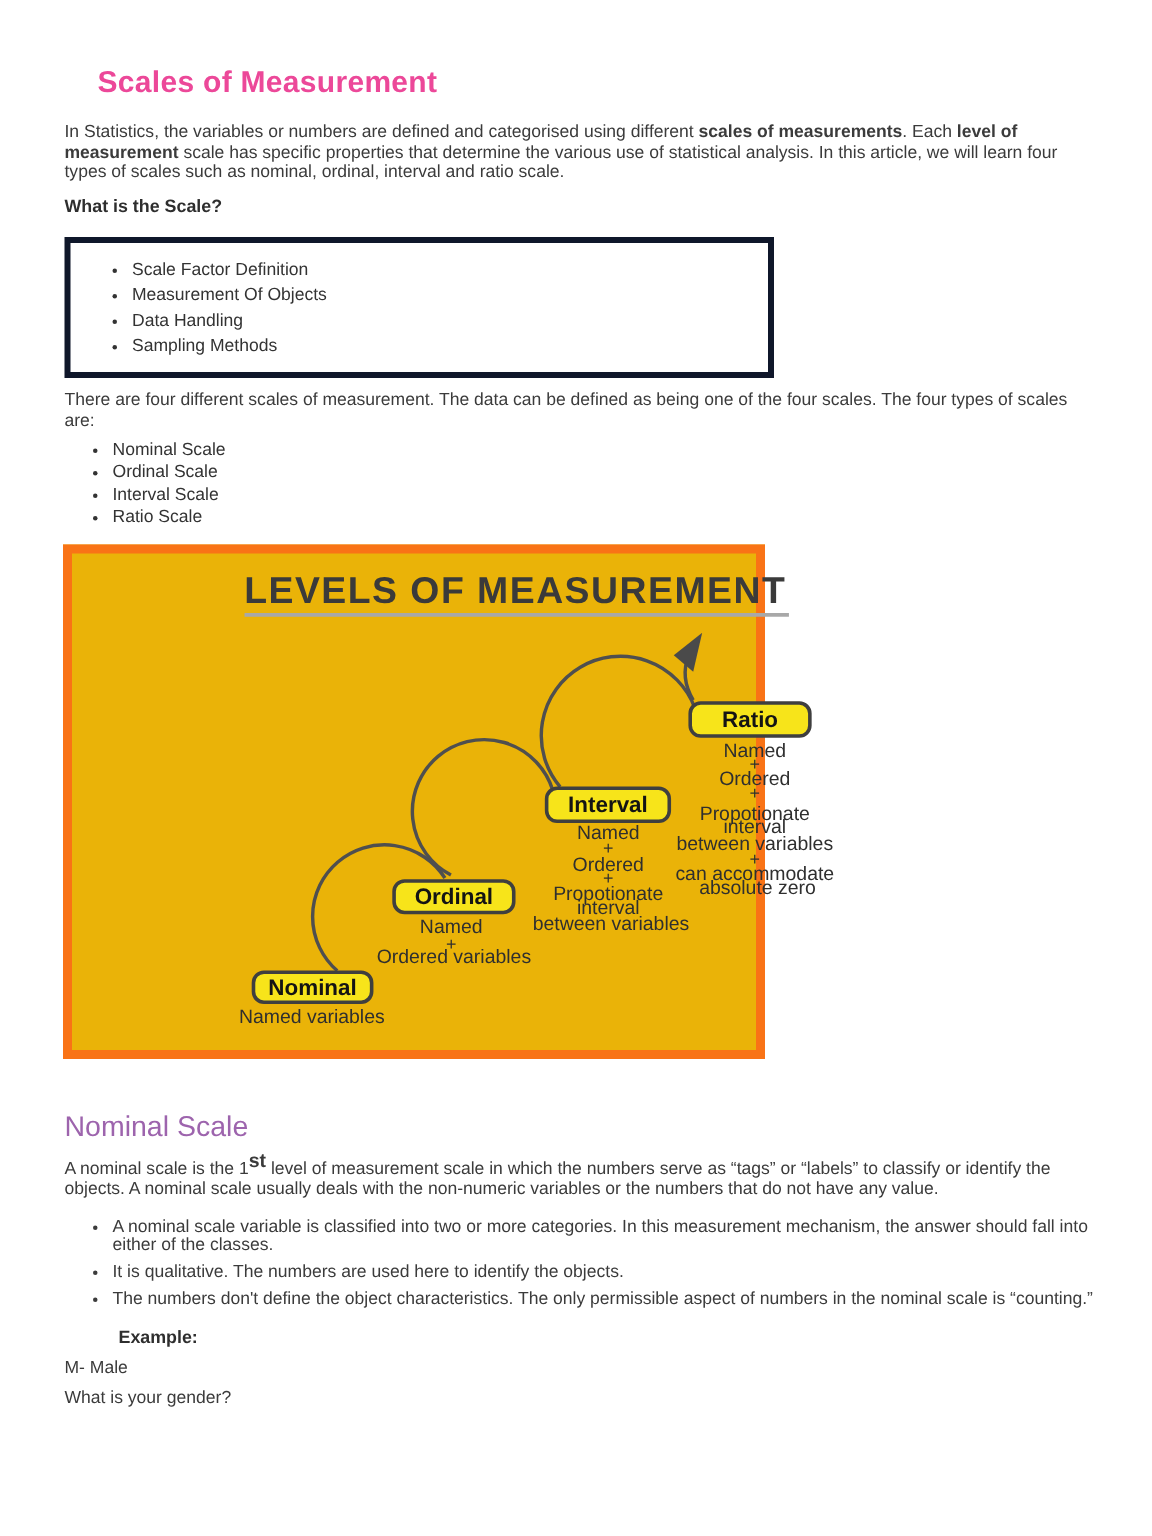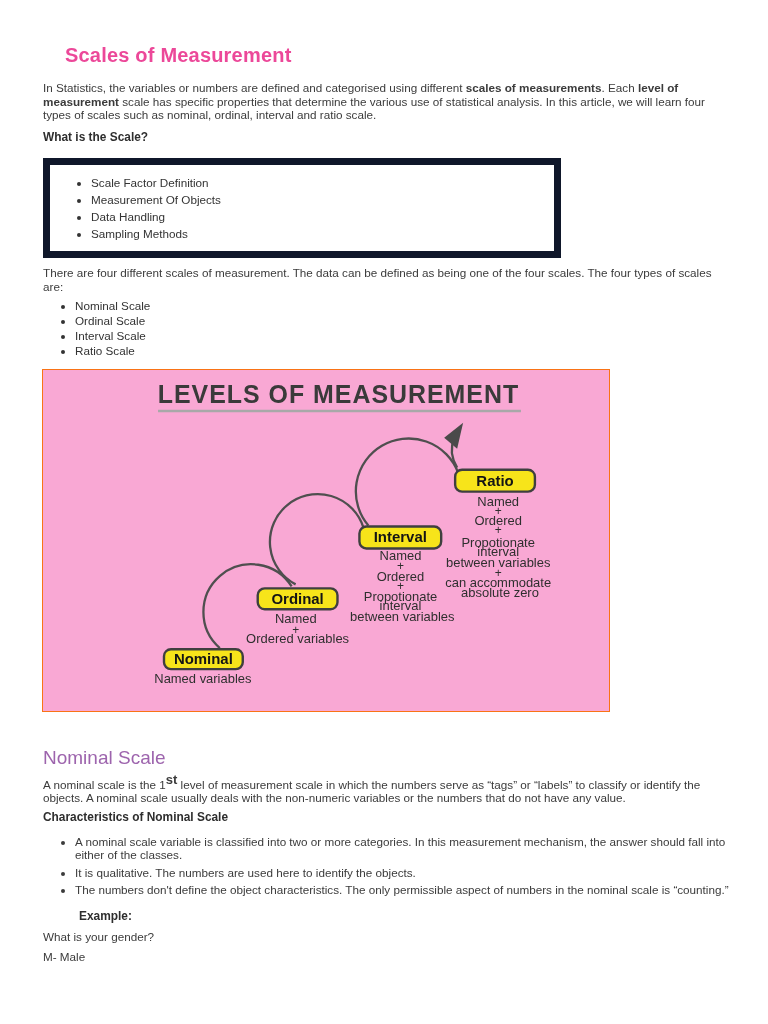--- a/index.html
+++ b/index.html
@@ -11,32 +11,32 @@
   .content { padding:0 35px 0 43px; width:768px; }
   .doc-title {
     font-size:20px; font-weight:bold; color:#ec4899;
     margin:44px 0 0 22px; line-height:22px; letter-spacing:0.2px;
   }
   .body-text { font-size:11.7px; line-height:13.5px; color:#3b3b3b; max-width:697px; }
   .intro { margin-top:15px; }
   .bold-head { font-size:11.9px; font-weight:bold; color:#2e2e2e; line-height:13.5px; margin-top:9px; }
   .scale-body { margin-top:9px; }
   .topic-box {
-    margin-top:14px; width:518px; border:7px solid #0f172a;
+    margin-top:14px; width:473px; border:4px solid #0f172a;
     padding:6px 22px 12px 10px; background:#fff;
   }
   .topic-box ul { list-style:disc; padding-left:31px; }
   .topic-box li { font-size:11.7px; line-height:11px; margin-top:6px; color:#333; }
   .levels-head { font-size:18.5px; font-weight:bold; line-height:20px; margin-top:19px; letter-spacing:0.2px; }
   .levels-intro { margin-top:8px; }
   .plain-list { list-style:disc; padding-left:32px; margin-top:7px; }
   .plain-list li { font-size:11.7px; line-height:12px; margin-top:3px; color:#333; }
   .diagram-frame {
-    margin-top:12px; margin-left:-1px; width:568px; height:343px;
-    border:1px solid #f97316; background:#f9a8d4;
+    margin-top:12px; margin-left:-1px; width:468px; height:343px;
+    border:6px solid #f97316; background:#eab308;
   }
   .nominal-head { font-size:19px; font-weight:normal; line-height:21px; margin-top:35px; }
   .nominal-para { margin-top:5px; }
   .nominal-para sup { font-weight:bold; font-size:13px; }
   .char-head { margin-top:6px; }
   .char-list { list-style:disc; padding-left:32px; margin-top:12px; max-width:700px; }
   .char-list li { font-size:11.7px; line-height:12.6px; margin-top:5px; color:#3b3b3b; }
   .example-head { margin-top:13px;padding-left:36px; }
   .ex-line { margin-top:6.5px; }
   svg text { font-family:"Liberation Sans", sans-serif; }
@@ -120,24 +120,23 @@
         <tspan x="458" y="218">can accommodate</tspan>
         <tspan x="458" y="228">absolute zero</tspan>
       </text>
     </svg>
   </div>
 
   <h2 class="nominal-head" style="color:#9d64ad;">Nominal Scale</h2>
 
   <p class="body-text nominal-para"><span>A nominal scale is the 1</span><sup>st</sup><span> level of measurement scale in which the numbers serve as “tags” or “labels” to classify or identify the objects. A nominal scale usually deals with the non-numeric variables or the numbers that do not have any value.</span></p>
 
-  <p class="bold-head char-head">Characteristics of Nominal Scale</p>
   <ul class="char-list">
     <li>A nominal scale variable is classified into two or more categories. In this measurement mechanism, the answer should fall into either of the classes.</li>
     <li>It is qualitative. The numbers are used here to identify the objects.</li>
     <li>The numbers don't define the object characteristics. The only permissible aspect of numbers in the nominal scale is “counting.”</li>
   </ul>
 
   <p class="bold-head example-head">Example:</p>
+  <p class="body-text ex-line">M- Male</p>
   <p class="body-text ex-line">What is your gender?</p>
-  <p class="body-text ex-line">M- Male</p>
 
 </div>
 
 </body></html>

